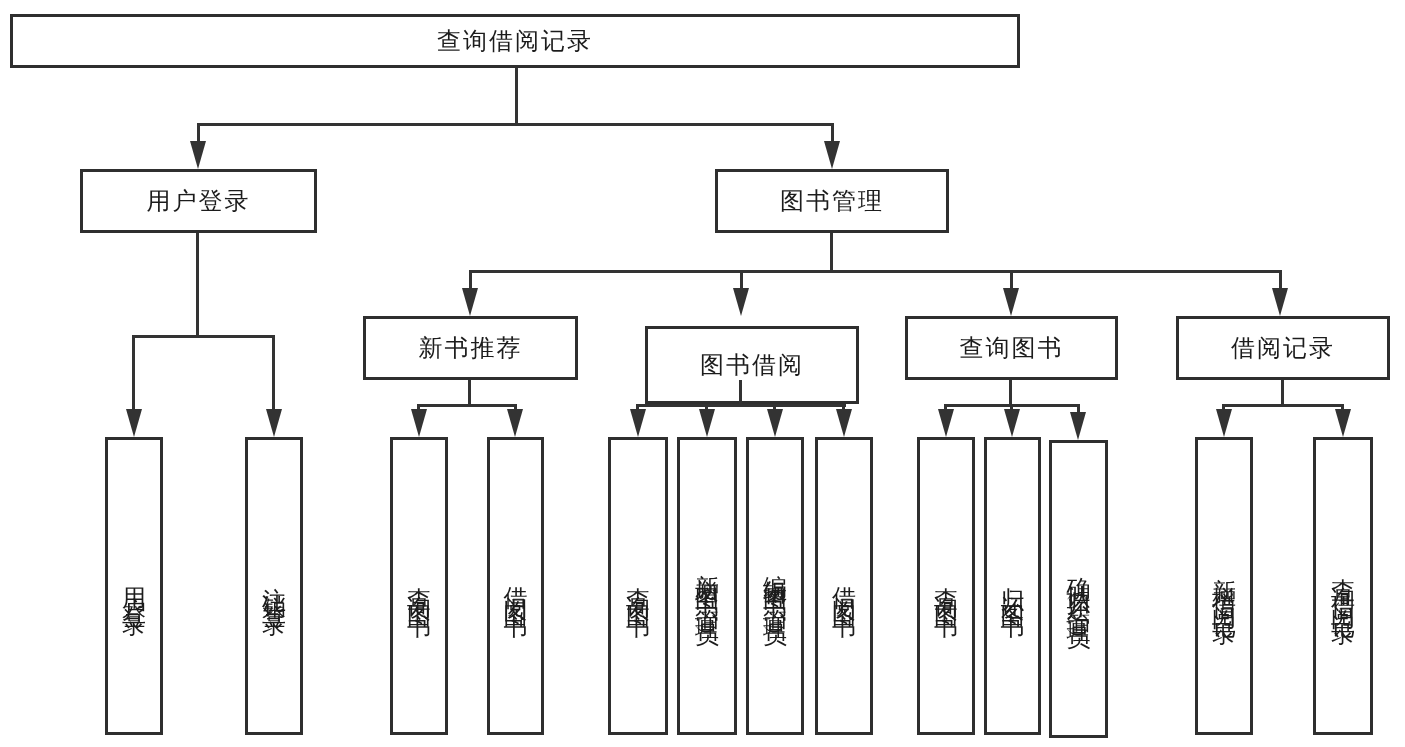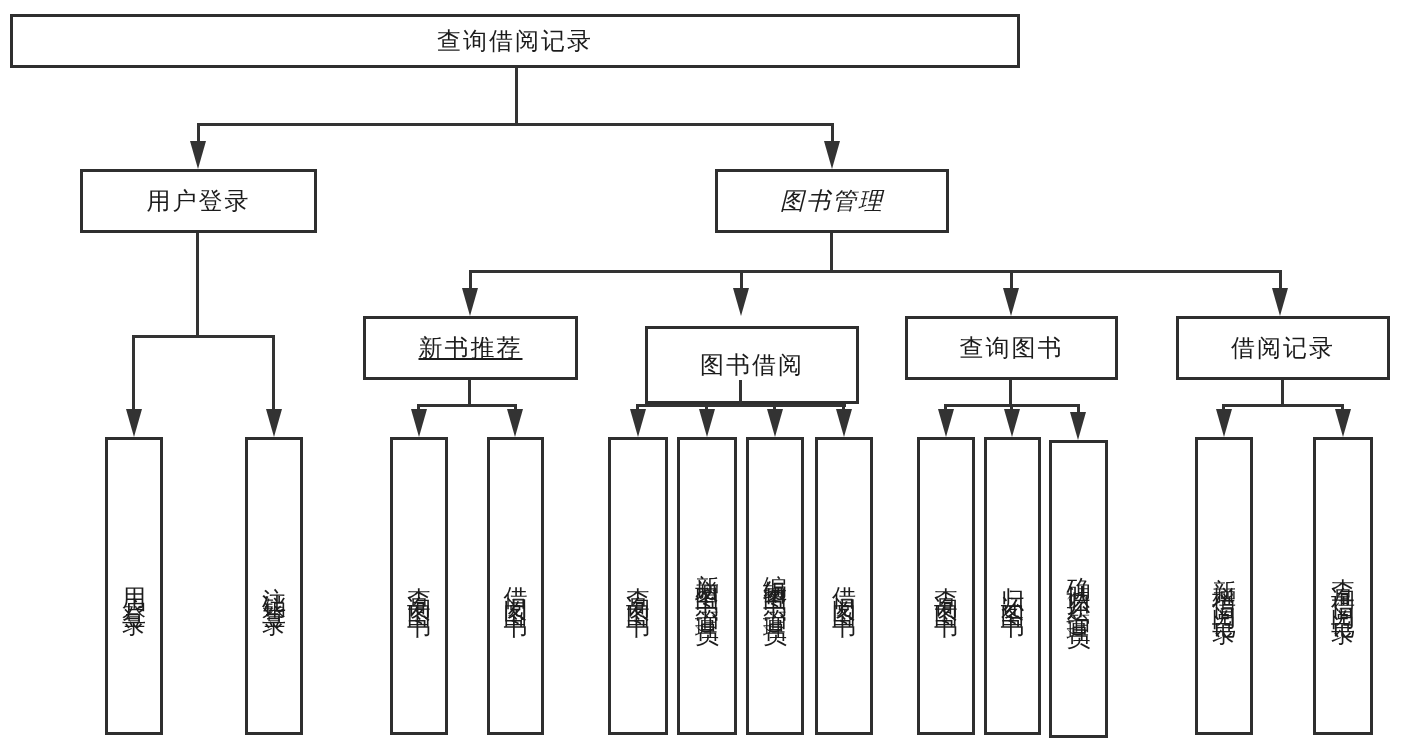--- a/index.html
+++ b/index.html
@@ -49,22 +49,22 @@
     right: 3px;
     font-size: 21px;
     color: rgba(158,158,158,0.92);
     letter-spacing: 1px;
     white-space: nowrap;
   }
 
   
   #root      { left: 10px;   top: 14px;  width: 1010px; height: 54px; }
   #login     { left: 80px;   top: 169px; width: 237px;  height: 64px; }
-  #mgmt      { left: 715px;  top: 169px; width: 234px;  height: 64px; font-style: italic; }
-  #rec       { left: 363px;  top: 316px; width: 215px;  height: 64px; text-decoration: underline; }
+  #mgmt      { left: 715px;  top: 169px; width: 234px;  height: 64px; }
+  #rec       { left: 363px;  top: 316px; width: 215px;  height: 64px; }
   #borrow    { left: 634px;  top: 326px; width: 214px;  height: 78px; margin-left: 11px; }
   #current   { left: 905px;  top: 316px; width: 213px;  height: 64px; }
   #records   { left: 1176px; top: 316px; width: 214px;  height: 64px; }
 
   .leaf { top: 437px; height: 298px; }
   #lf1  { left: 105px;  width: 58px; }
   #lf2  { left: 245px;  width: 58px; }
   #lf3  { left: 390px;  width: 58px; }
   #lf4  { left: 487px;  width: 57px; }
   #lf5  { left: 608px;  width: 60px; }

